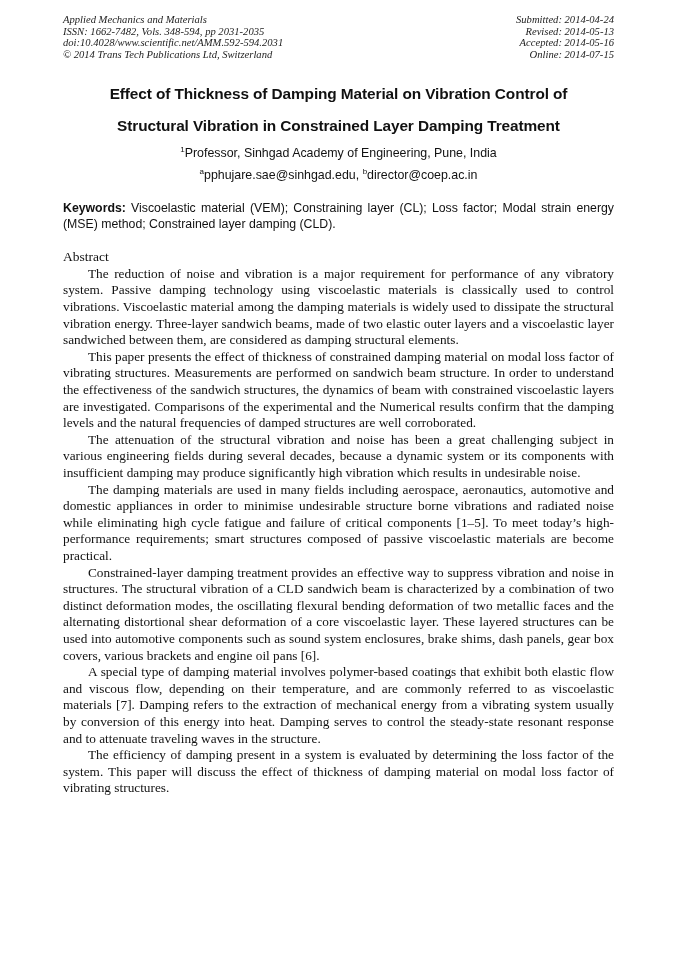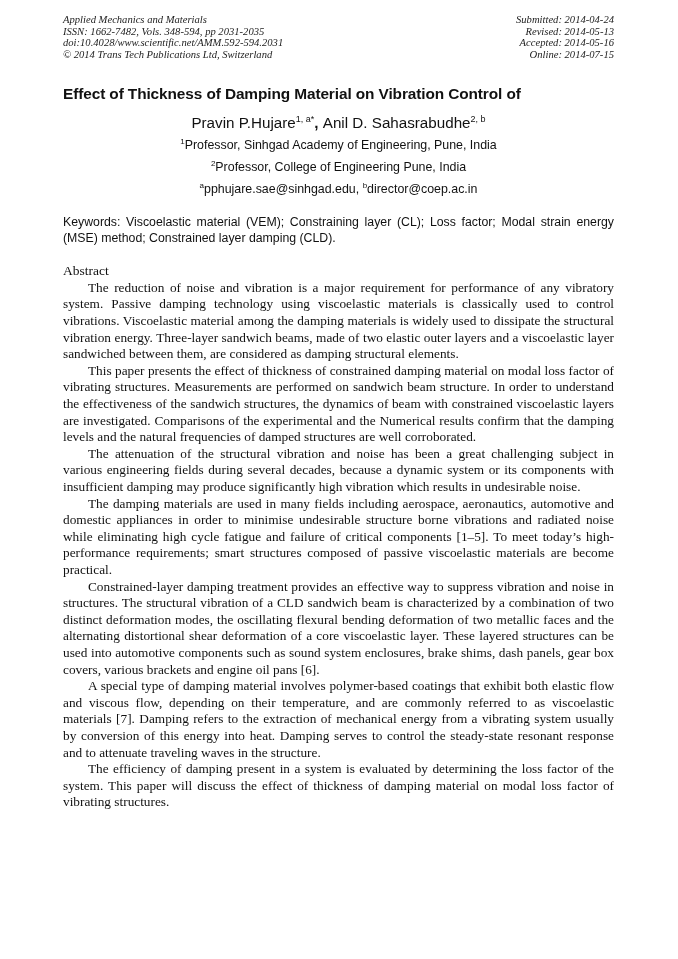--- a/index.html
+++ b/index.html
@@ -30,20 +30,21 @@
       color: #222;
     }
     .header-left div, .header-right div { white-space: nowrap; }
     .header-right { text-align: right; }
 
     .title {
       margin-top: 18px;
       font-family: "Liberation Sans", sans-serif;
       font-weight: bold;
       font-size: 15.4px;
+      text-align: center;
       line-height: 32px;
       color: #111;
       letter-spacing: -0.1px;
     }
     .authors {
       margin-top: 2px;
       font-family: "Liberation Sans", sans-serif;
       font-size: 15.2px;
       text-align: center;
       line-height: 22px;
@@ -57,21 +58,21 @@
     }
     .affil sup { font-size: 8px; vertical-align: 5px; line-height: 0; }
 
     .keywords {
       margin-top: 15px;
       font-family: "Liberation Sans", sans-serif;
       font-size: 12.3px;
       line-height: 15.5px;
       text-align: justify;
     }
-    .keywords b { font-weight: normal; }
+    .keywords b { font-weight: bold; }
 
     .section-head {
       font-family: "Liberation Serif", serif;
       font-weight: normal;
       font-size: 13.5px;
       line-height: 16.5px;
     }
     .abstract-head { margin-top: 17px; }
     .intro-head { margin-top: 16px; }
 
@@ -99,31 +100,26 @@
     <div class="header-right">
       <div>Submitted: 2014-04-24</div>
       <div>Revised: 2014-05-13</div>
       <div>Accepted: 2014-05-16</div>
       <div>Online: 2014-07-15</div>
     </div>
   </div>
 
   <div class="title">
     <div>Effect of Thickness of Damping Material on Vibration Control of</div>
+    <div>Structural Vibration in Constrained Layer Damping Treatment</div>
   </div>
 
-  <div class="authors">
-    <span>Pravin P.Hujare</span><sup>1, a*</sup><b>, </b><span>Anil D. Sahasrabudhe</span><sup>2, b</sup>
-  </div>
 
   <div class="affil">
     <sup>1</sup><span>Professor, Sinhgad Academy of Engineering, Pune, India</span>
-  </div>
-  <div class="affil">
-    <sup>2</sup><span>Professor, College of Engineering Pune, India</span>
   </div>
   <div class="affil">
     <sup>a</sup><span>pphujare.sae@sinhgad.edu</span><span>, </span><sup>b</sup><span>director@coep.ac.in</span>
   </div>
 
   <div class="keywords">
     <b>Keywords:</b><span> Viscoelastic material (VEM); Constraining layer (CL); Loss factor; Modal strain energy (MSE) method; Constrained layer damping (CLD).</span>
   </div>
 
   <div class="section-head abstract-head">Abstract</div>

